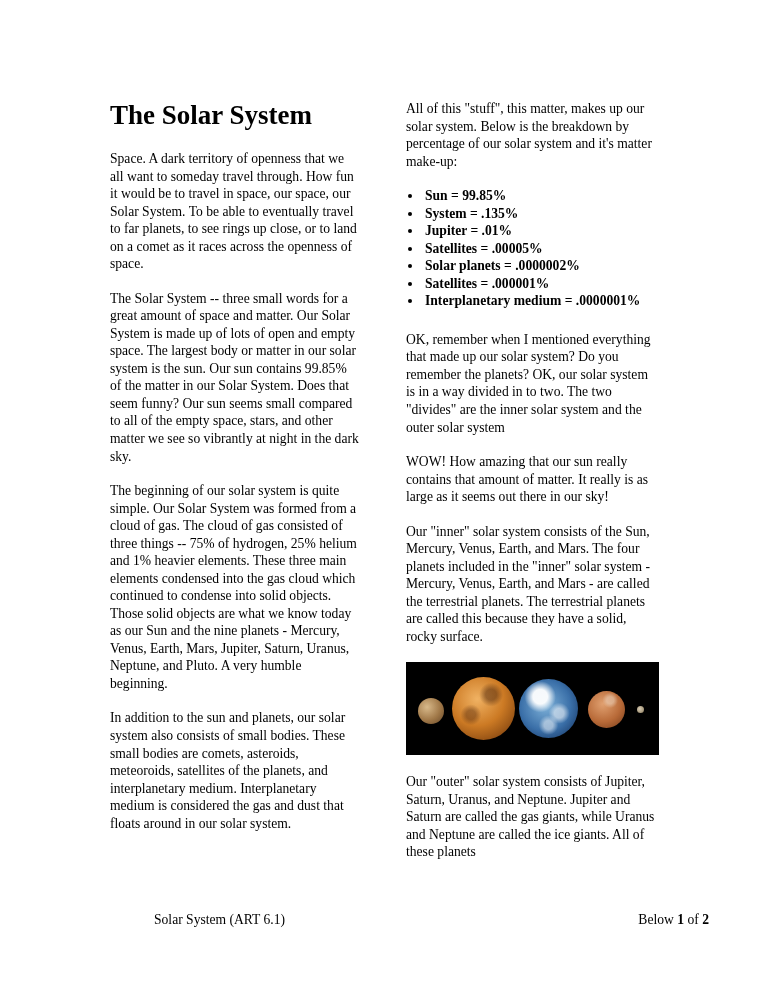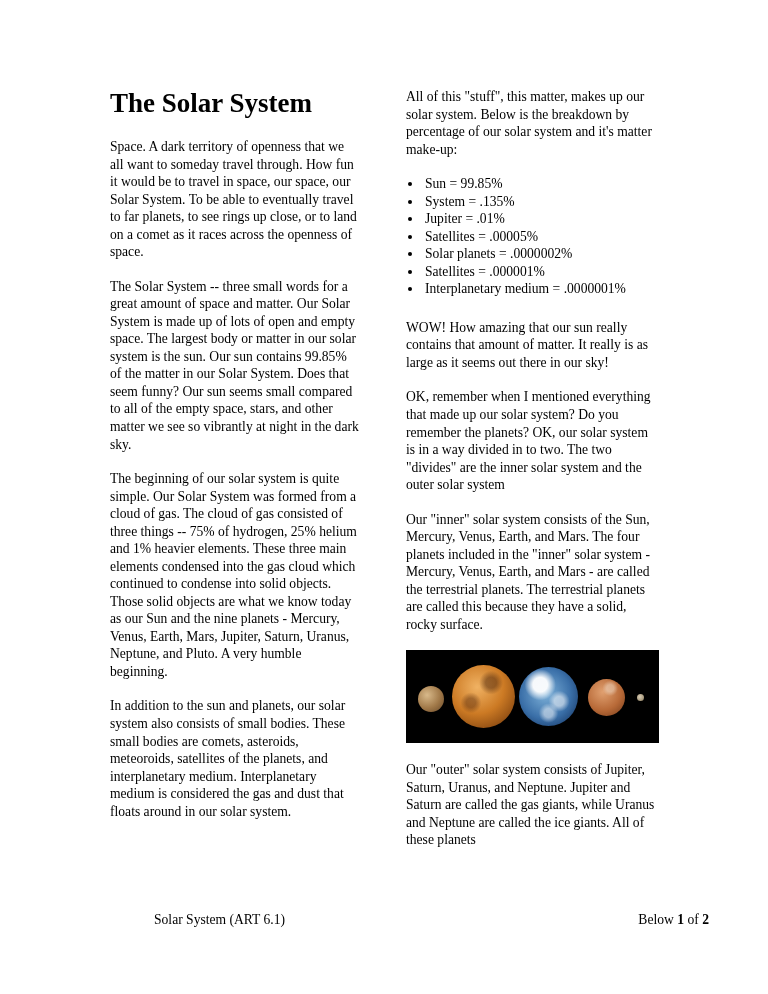--- a/index.html
+++ b/index.html
@@ -13,38 +13,39 @@
   }
   .page {
     position: relative;
     width: 768px;
     height: 994px;
     background: #ffffff;
     overflow: hidden;
   }
   .columns {
     position: absolute;
-    top: 88px;
+    top: 100px;
     left: 110px;
     display: flex;
     gap: 45px;
   }
   .col-left { width: 251px; }
   .col-right { width: 253px; }
   h1.doc-title {
     font-size: 27px;
     font-weight: bold;
     line-height: 1.15;
     margin: 0 0 19px 0;
   }
   p { margin: 0 0 17px 0; }
   ul.matter-list {
     margin: 0 0 21px 0;
     padding-left: 17px;
     list-style-type: disc;
+    font-weight: bold;
   }
   ul.matter-list li { padding-left: 2px; }
   .figure {
     width: 253px;
     height: 93px;
     background: #000000;
     position: relative;
     margin: 3px 0 18px 0;
   }
   .planet { position: absolute; border-radius: 50%; }
@@ -109,22 +110,22 @@
       <ul class="matter-list">
         <li>Sun = 99.85%</li>
         <li>System = .135%</li>
         <li>Jupiter = .01%</li>
         <li>Satellites = .00005%</li>
         <li>Solar planets = .0000002%</li>
         <li>Satellites = .000001%</li>
         <li>Interplanetary medium = .0000001%</li>
       </ul>
 
+      <p>OK, remember when I mentioned everything that made up our solar system? Do you remember the planets? OK, our solar system is in a way divided in to two. The two "divides" are the inner solar system and the outer solar system</p>
       <p>WOW! How amazing that our sun really contains that amount of matter. It really is as large as it seems out there in our sky!</p>
-      <p>OK, remember when I mentioned everything that made up our solar system? Do you remember the planets? OK, our solar system is in a way divided in to two. The two "divides" are the inner solar system and the outer solar system</p>
       <p>Our "inner" solar system consists of the Sun, Mercury, Venus, Earth, and Mars. The four planets included in the "inner" solar system - Mercury, Venus, Earth, and Mars - are called the terrestrial planets. The terrestrial planets are called this because they have a solid, rocky surface.</p>
 
       <div class="figure">
         <div class="planet mercury"></div>
         <div class="planet venus"></div>
         <div class="planet earth"></div>
         <div class="planet mars"></div>
         <div class="planet moon-dot"></div>
       </div>
 

